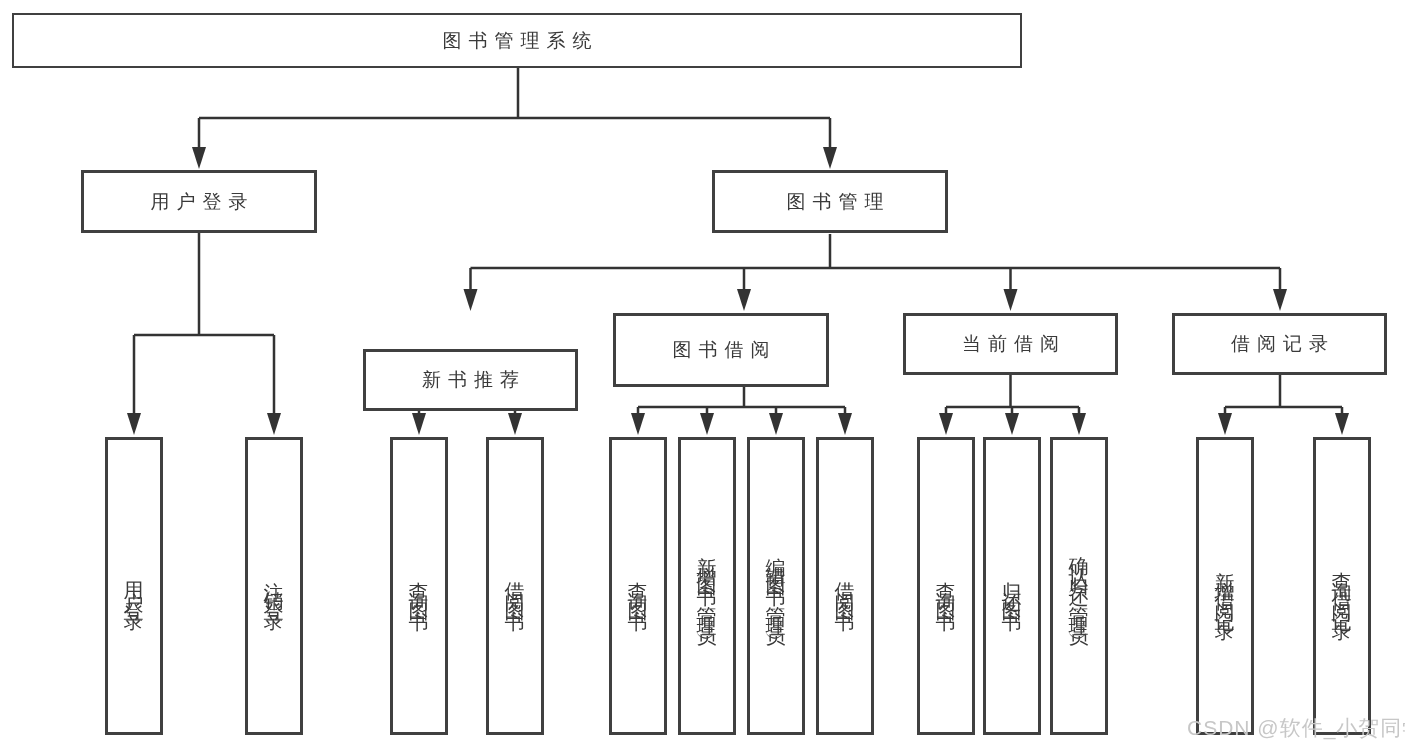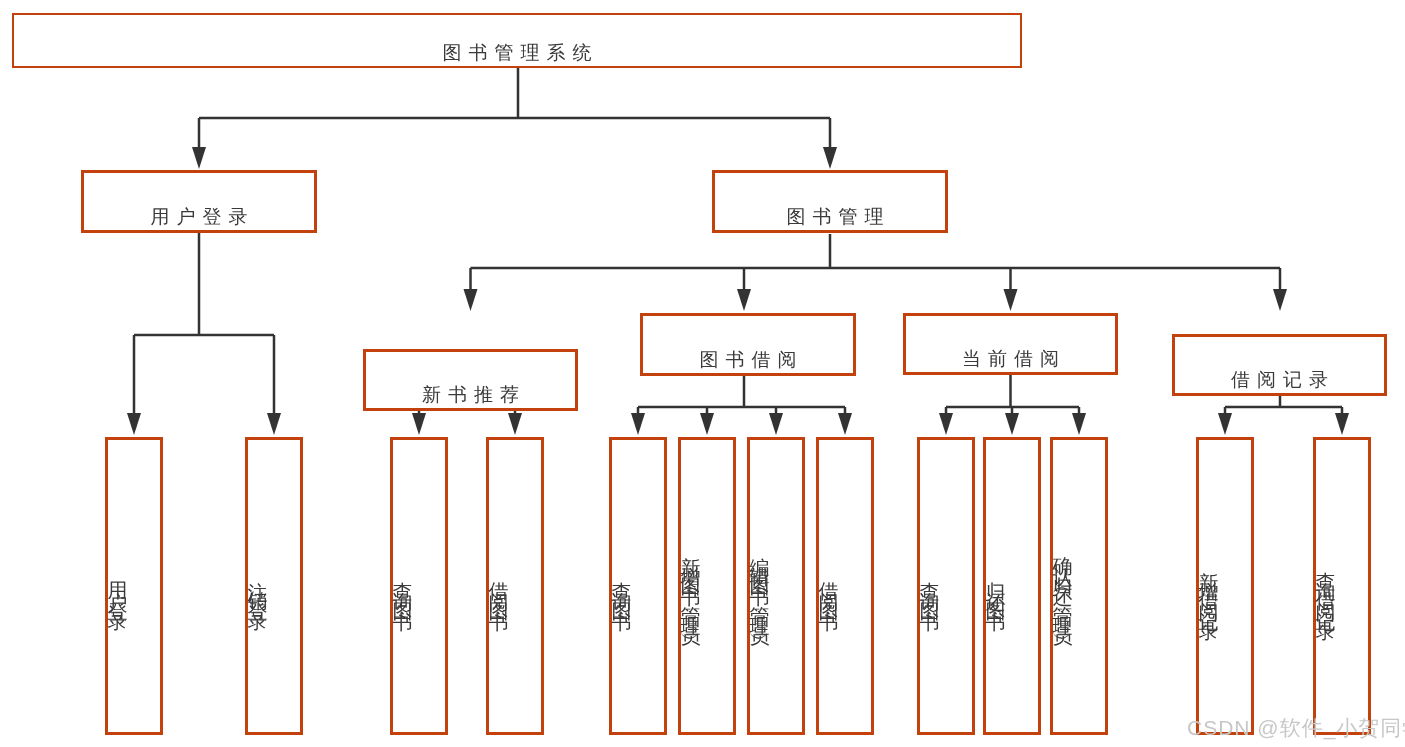--- a/index.html
+++ b/index.html
@@ -1,20 +1,20 @@
 <!DOCTYPE html>
 <html><head>
 <meta charset="utf-8">
 <style>
   html,body{margin:0;padding:0;background:#ffffff;}
   body{font-family:"Liberation Sans","DejaVu Sans",sans-serif;}
   .canvas{position:relative;width:1405px;height:747px;background:#ffffff;overflow:hidden;}
   .edges{position:absolute;left:0;top:0;width:1405px;height:747px;}
-  .node{position:absolute;box-sizing:border-box;background:#ffffff;border:3px solid #c2410c;
-        display:flex;align-items:flex-end;justify-content:center;
+  .node{position:absolute;box-sizing:border-box;background:#ffffff;border:3px solid #404040;
+        display:flex;align-items:center;justify-content:center;
         color:#3a3a3a;}
   .hbox{font-size:19px;letter-spacing:7px;text-indent:7px;white-space:nowrap;}
   .root{border-width:2.5px;}
   .vbox{writing-mode:vertical-rl;text-orientation:mixed;font-size:20px;
         letter-spacing:10px;line-height:1;}
   .watermark{position:absolute;z-index:10;font-size:21px;letter-spacing:1px;
         color:#c7c7c7;white-space:nowrap;}
 </style>
 </head>
 <body>
@@ -61,27 +61,27 @@
   <div class="node hbox" style="left:81px;top:170px;width:236px;height:63px;">
     <span>用户登录</span>
   </div>
   <div class="node hbox" style="left:712px;top:170px;width:236px;height:63px;padding-left:10px;">
     <span>图书管理</span>
   </div>
 
   <div class="node hbox" style="left:363px;top:313px;width:215px;height:62px;margin-top:36px;">
     <span>新书推荐</span>
   </div>
-  <div class="node hbox" style="left:640px;top:313px;width:216px;height:63px;">
+  <div class="node hbox" style="left:613px;top:313px;width:216px;height:74px;">
     <span>图书借阅</span>
   </div>
   <div class="node hbox" style="left:903px;top:313px;width:215px;height:62px;">
     <span>当前借阅</span>
   </div>
-  <div class="node hbox" style="left:1172px;top:313px;width:215px;height:62px;margin-top:21px;">
+  <div class="node hbox" style="left:1172px;top:313px;width:215px;height:62px;">
     <span>借阅记录</span>
   </div>
 
   <div class="node vbox" style="left:105px;top:437px;width:58px;height:298px;">
     <span>用户登录</span>
   </div>
   <div class="node vbox" style="left:245px;top:437px;width:58px;height:298px;">
     <span>注销登录</span>
   </div>
 

